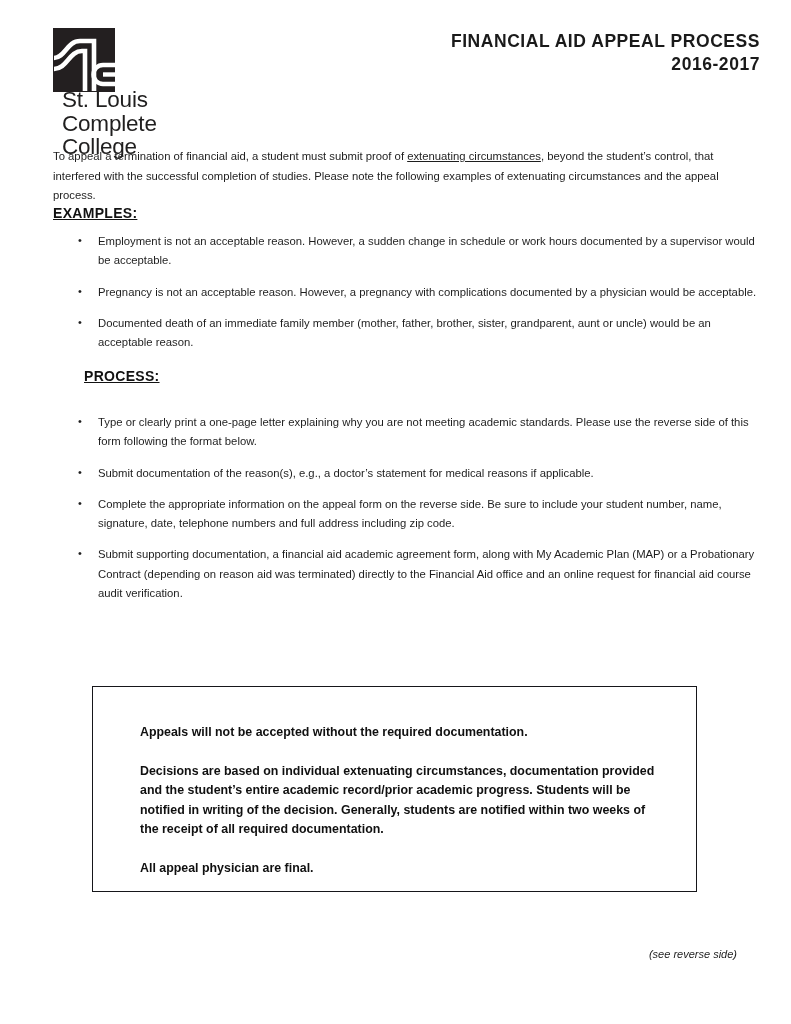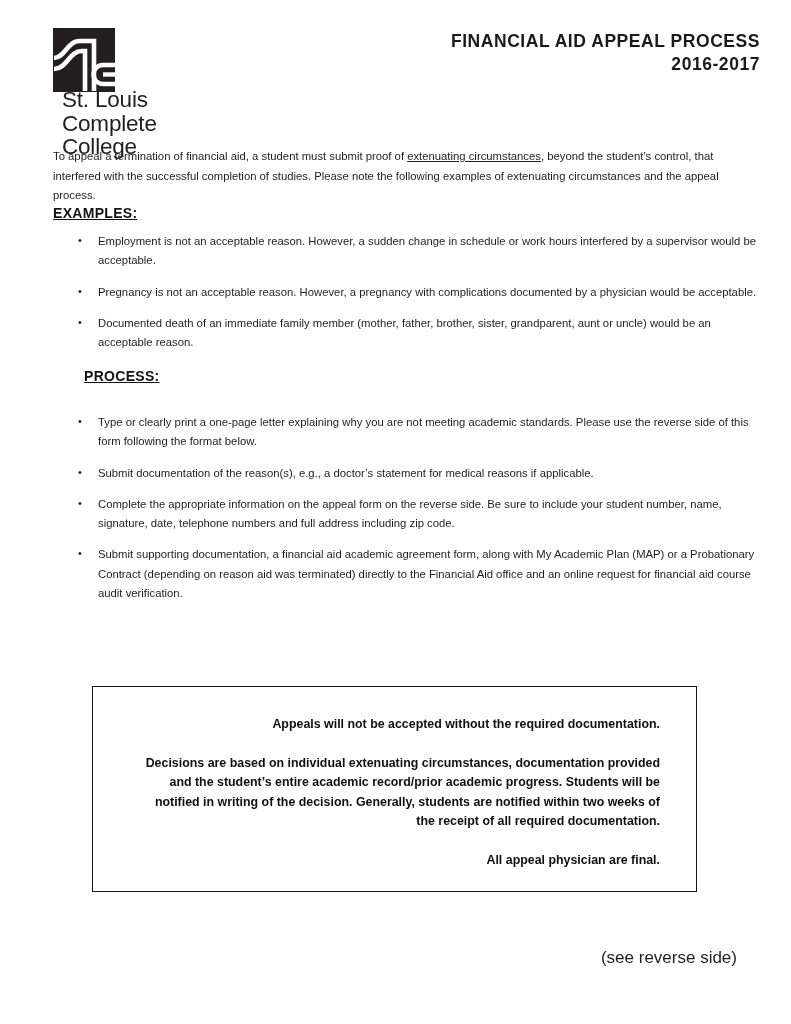--- a/index.html
+++ b/index.html
@@ -123,39 +123,39 @@
     top: 686px;
     width: 605px;
     height: 206px;
     border: 1.6px solid #16161a;
     box-sizing: border-box;
     background: #ffffff;
   }
   .notice-inner {
     position: absolute;
     left: 47px;
-    top: 28px;
+    top: 36px;
     width: 520px;
-    text-align: right;
   }
   .notice-inner p {
     margin: 0 0 19px 0;
     font-size: 12.4px;
     line-height: 19.5px;
     font-weight: bold;
     color: #101010;
   }
   .notice-inner p:last-child { margin-bottom: 0; }
 
   
   .footer-note {
     position: absolute;
     right: 54px;
     top: 948px;
-    font-size: 17px;
+    font-size: 11px;
+    font-style: italic;
     color: #1e1e1e;
   }
 </style>
 </head>
 <body>
 
 <div class="header">
 
   <div class="brand">
     <svg class="logo-mark" viewBox="0 0 62 64" aria-hidden="true">
@@ -181,21 +181,21 @@
     <span>FINANCIAL AID APPEAL PROCESS</span>
     <span class="year">2016-2017</span>
   </div>
 </div>
 
 <p class="intro"><span>To appeal a termination of financial aid, a student must submit proof of </span><span class="u">extenuating circumstances</span><span>, beyond the student’s control, that interfered with the successful completion of studies. Please note the following examples of extenuating circumstances and the appeal process.</span></p>
 
 <div class="section-heading" id="heading-examples">EXAMPLES:</div>
 
 <ul class="bullets" id="list-examples">
-  <li>Employment is not an acceptable reason. However, a sudden change in schedule or work hours interfered by a supervisor would be acceptable.</li>
+  <li>Employment is not an acceptable reason. However, a sudden change in schedule or work hours documented by a supervisor would be acceptable.</li>
   <li>Pregnancy is not an acceptable reason. However, a pregnancy with complications documented by a physician would be acceptable.</li>
   <li>Documented death of an immediate family member (mother, father, brother, sister, grandparent, aunt or uncle) would be an acceptable reason.</li>
 </ul>
 
 <div class="section-heading" id="heading-process">PROCESS:</div>
 
 <ul class="bullets" id="list-process">
   <li>Type or clearly print a one-page letter explaining why you are not meeting academic standards. Please use the reverse side of this form following the format below.</li>
   <li>Submit documentation of the reason(s), e.g., a doctor’s statement for medical reasons if applicable.</li>
   <li>Complete the appropriate information on the appeal form on the reverse side. Be sure to include your student number, name, signature, date, telephone numbers and full address including zip code.</li>

